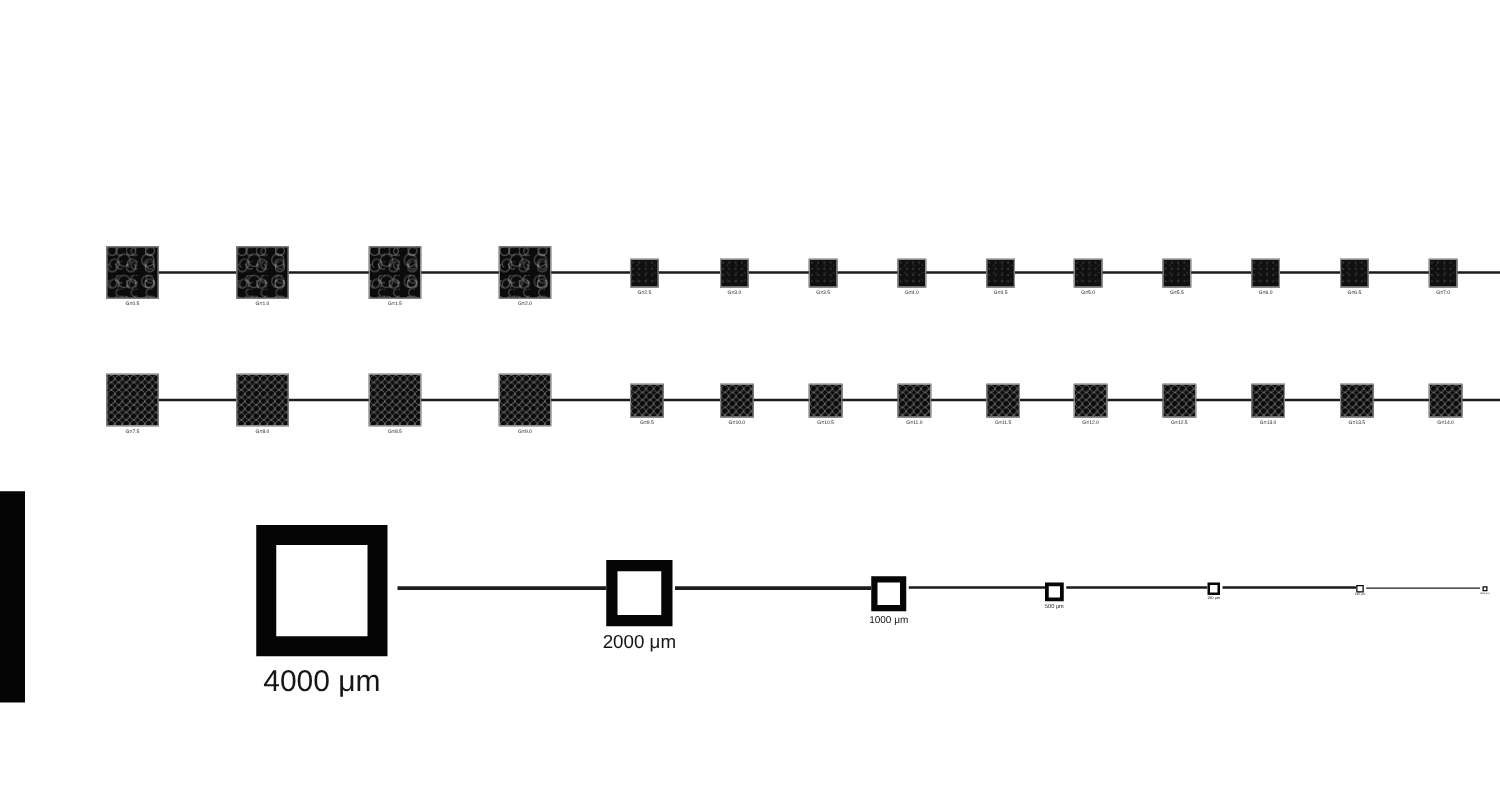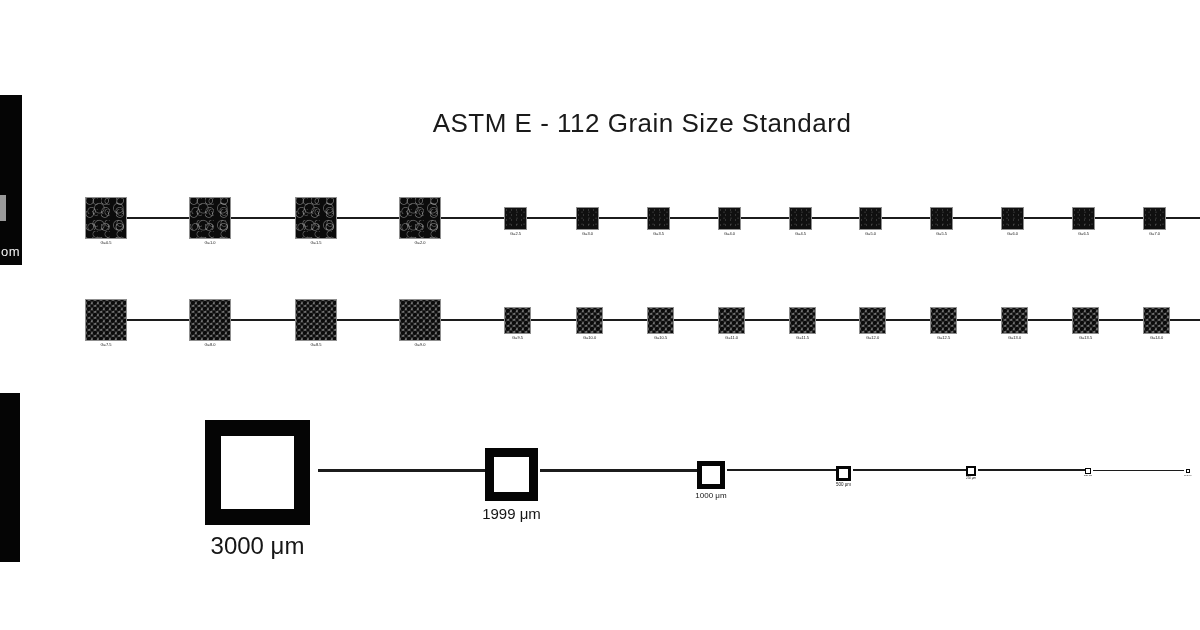--- a/index.html
+++ b/index.html
@@ -52,26 +52,21 @@
   .scale-sq{position:absolute;box-sizing:border-box;background:#ffffff;border-style:solid;border-color:#050505;}
   .scale-label{
     position:absolute;transform:translateX(-50%);color:#161616;line-height:1.1;white-space:nowrap;text-align:center;
   }
 </style>
 </head>
 <body>
 
 <div id="canvas">
 
-  <div class="title">ASTM E - 112 Grain Size Standard</div>
 
-  <div class="bar bar-top">
-    <div class="bar-notch"></div>
-    <div class="watermark-text">om</div>
-  </div>
 
   <div class="bar bar-bottom"></div>
 
   <div id="row-1">
       <div class="hline" style="left: 106px; top: 217px; width: 1094px; height: 2px;"></div>
       <div class="sq tex-poly" style="left: 85px; top: 197px; width: 42px; height: 42px;"></div>
       <div class="g-label" style="left: 106px; top: 241px;">G=0.5</div>
       <div class="sq tex-poly" style="left: 189px; top: 197px; width: 42px; height: 42px;"></div>
       <div class="g-label" style="left: 210px; top: 241px;">G=1.0</div>
       <div class="sq tex-poly" style="left: 295px; top: 197px; width: 42px; height: 42px;"></div>
@@ -132,23 +127,23 @@
     </div>
 
   <div id="scale-row">
       <div class="hline" style="left: 318px; top: 468.5px; width: 167px; height: 3px;"></div>
       <div class="hline" style="left: 540px; top: 468.5px; width: 157px; height: 3px;"></div>
       <div class="hline" style="left: 727px; top: 469px; width: 109px; height: 2px;"></div>
       <div class="hline" style="left: 853px; top: 469px; width: 113px; height: 2px;"></div>
       <div class="hline" style="left: 978px; top: 469.25px; width: 107px; height: 1.5px;"></div>
       <div class="hline" style="left: 1093px; top: 469.5px; width: 91px; height: 1px;"></div>
       <div class="scale-sq" style="left: 205px; top: 420px; width: 105px; height: 105px; border-width: 16px;"></div>
-      <div class="scale-label" style="left: 257.5px; top: 533px; font-size: 24px;">3000 μm</div>
+      <div class="scale-label" style="left: 257.5px; top: 533px; font-size: 24px;">4000 μm</div>
       <div class="scale-sq" style="left: 485px; top: 448px; width: 53px; height: 53px; border-width: 9px;"></div>
-      <div class="scale-label" style="left: 511.5px; top: 506px; font-size: 15px;">1999 μm</div>
+      <div class="scale-label" style="left: 511.5px; top: 506px; font-size: 15px;">2000 μm</div>
       <div class="scale-sq" style="left: 697px; top: 461px; width: 28px; height: 28px; border-width: 5px;"></div>
       <div class="scale-label" style="left: 711px; top: 492px; font-size: 8px;">1000 μm</div>
       <div class="scale-sq" style="left: 836px; top: 466px; width: 15px; height: 15px; border-width: 3px;"></div>
       <div class="scale-label" style="left: 843.5px; top: 483px; font-size: 4.5px;">500 μm</div>
       <div class="scale-sq" style="left: 966px; top: 466px; width: 10px; height: 10px; border-width: 2px;"></div>
       <div class="scale-label" style="left: 971px; top: 477px; font-size: 3px;">250 μm</div>
       <div class="scale-sq" style="left: 1085px; top: 468px; width: 6px; height: 6px; border-width: 1.5px;"></div>
       <div class="scale-label" style="left: 1088px; top: 475px; font-size: 2.5px;">125 μm</div>
       <div class="scale-sq" style="left: 1186px; top: 469px; width: 3.5px; height: 3.5px; border-width: 1px;"></div>
       <div class="scale-label" style="left: 1187.75px; top: 473.5px; font-size: 2px;">62.5 μm</div>

